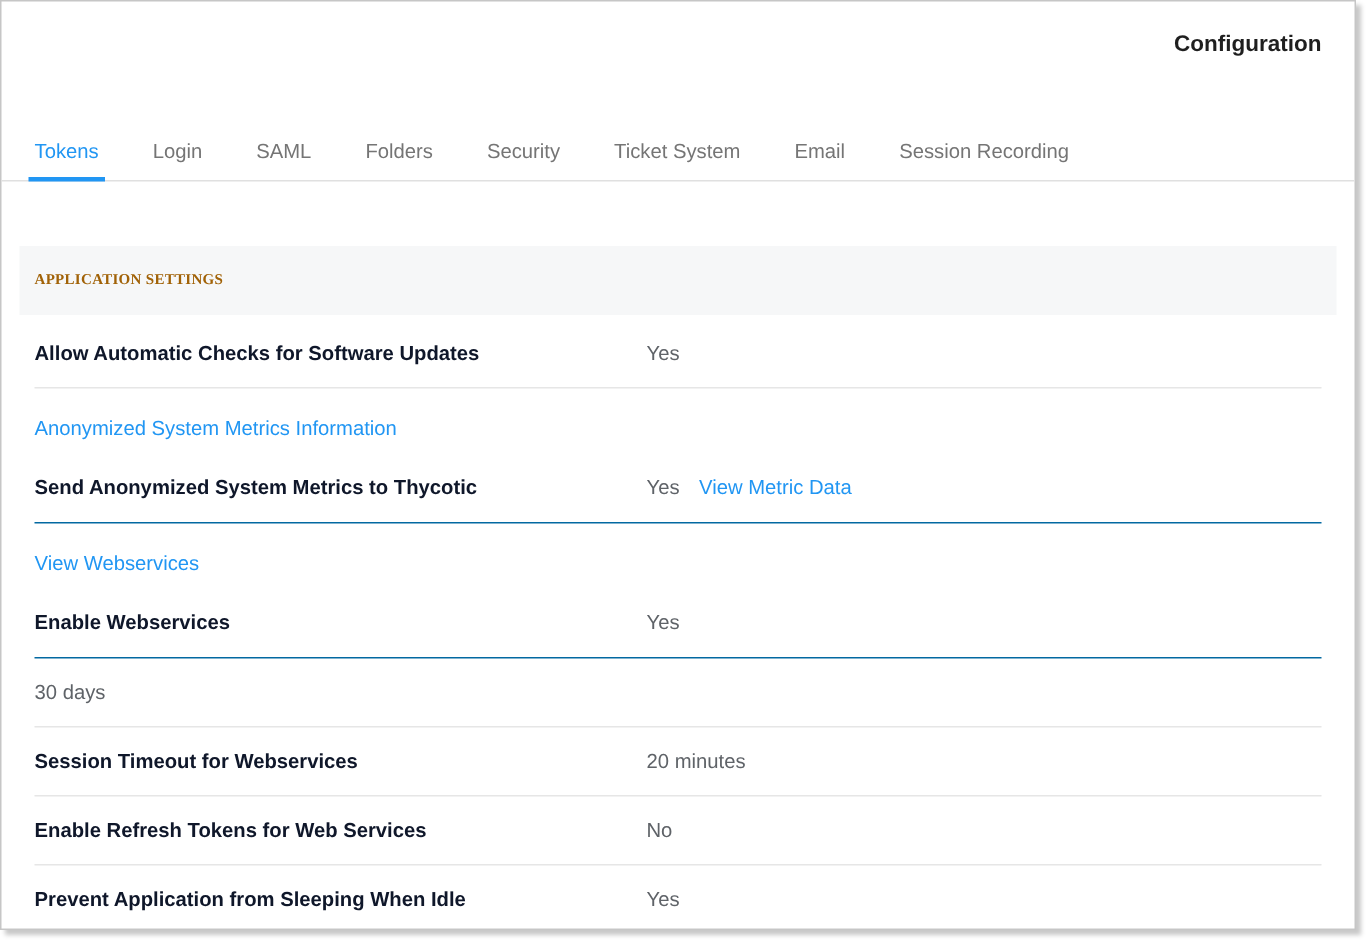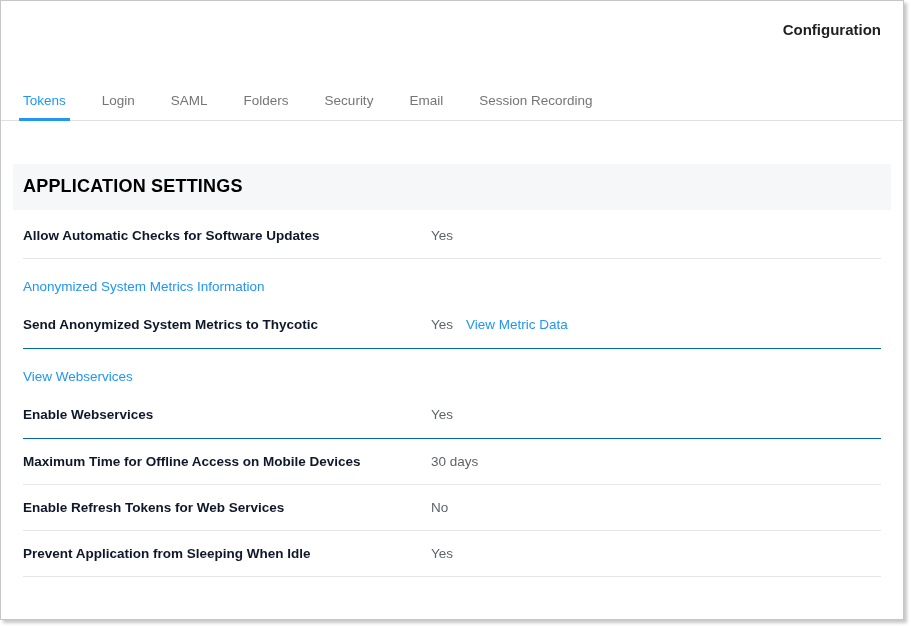--- a/index.html
+++ b/index.html
@@ -47,25 +47,26 @@
     color: var(--accent, #2196f3);
     border-bottom-color: var(--accent, #2196f3);
   }
   .content {
     padding: 0 12px;
     margin-top: 43px;
   }
   .section-header {
     background: #f6f7f8;
     padding: 16px 10px 17px 10px;
-    font-size: 18px;
+    font-size: 10px;
     font-weight: bold;
     letter-spacing: 0.2px;
-    color: #000000;
+    color: #a16207;
     line-height: 13px;
+    font-family: Liberation Serif, serif;
   }
   .rows { padding: 0 10px; }
   .row {
     display: flex;
     align-items: center;
     padding: 16px 0;
     border-bottom: 1px solid #e6e6e6;
   }
   .row.first { padding-top: 19px; }
   .setting-label {
@@ -100,20 +101,21 @@
 <div class="window">
 
   <div class="page-title">Configuration</div>
 
   <div class="tabs">
     <div class="tab active">Tokens</div>
     <div class="tab">Login</div>
     <div class="tab">SAML</div>
     <div class="tab">Folders</div>
     <div class="tab">Security</div>
+    <div class="tab">Ticket System</div>
     <div class="tab">Email</div>
     <div class="tab">Session Recording</div>
 
   </div>
 
   <div class="content">
 
     <div class="section-header">APPLICATION SETTINGS</div>
 
     <div class="rows">
@@ -140,24 +142,27 @@
         <div class="link-line">
           <a class="link">View Webservices</a>
         </div>
         <div style="display:flex; ">
           <div class="setting-label">Enable Webservices</div>
           <div class="setting-value">Yes</div>
         </div>
       </div>
 
       <div class="row">
-        <div class="setting-label">Maximum Time for Offline Access on Mobile Devices</div>
         <div class="setting-value">30 days</div>
       </div>
 
+      <div class="row">
+        <div class="setting-label">Session Timeout for Webservices</div>
+        <div class="setting-value">20 minutes</div>
+      </div>
 
       <div class="row">
         <div class="setting-label">Enable Refresh Tokens for Web Services</div>
         <div class="setting-value">No</div>
       </div>
 
       <div class="row">
         <div class="setting-label">Prevent Application from Sleeping When Idle</div>
         <div class="setting-value">Yes</div>
       </div>

